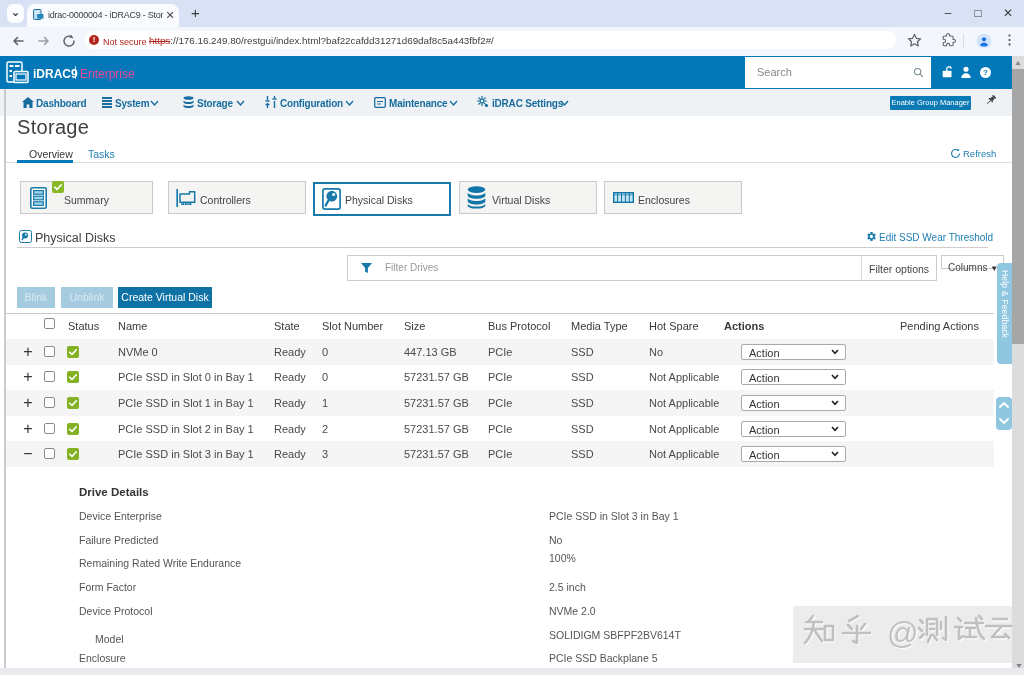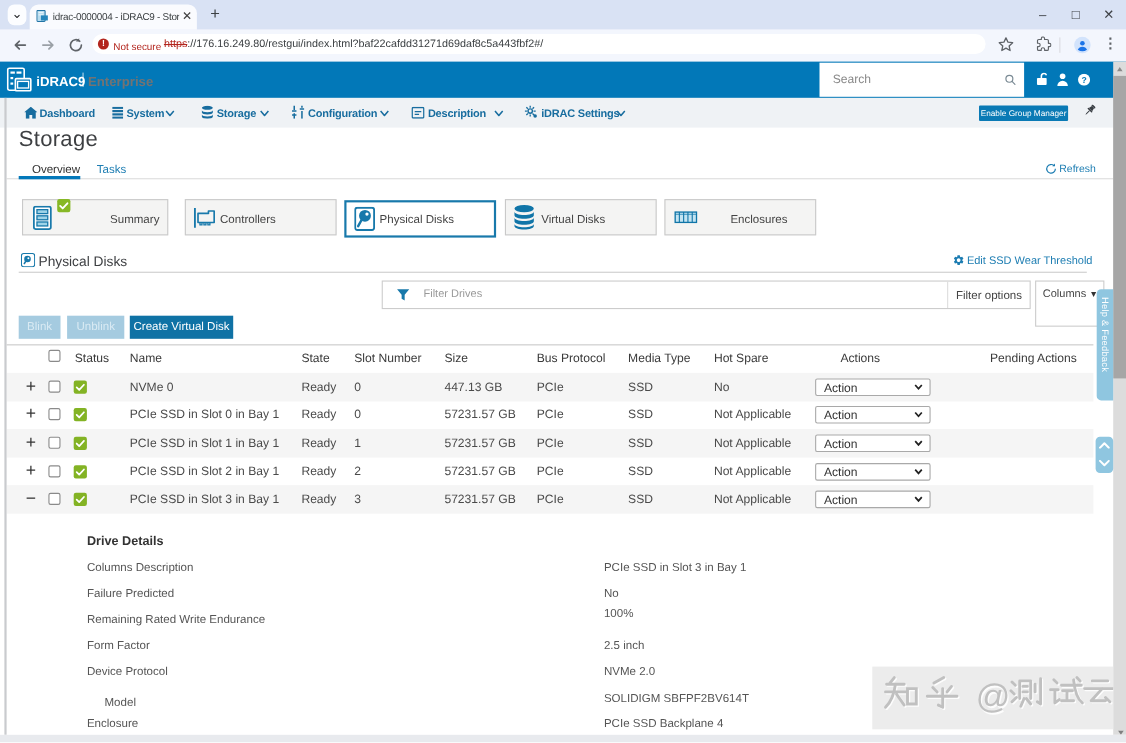--- a/index.html
+++ b/index.html
@@ -22,21 +22,21 @@
 #nsicon { left:89px; top:35px; width:10px; height:10px; background:#b3261e; border-radius:50%; color:#fff; font-size:8px; line-height:10px; text-align:center; font-weight:bold; }
 #nstext { left:103px; top:36px; font-size:9px; color:#b3261e; line-height:12px; }
 #url { left:149px; top:35px; font-size:9.8px; color:#3c4043; line-height:12px; white-space:nowrap; }
 #url .https { color:#b3261e; text-decoration:line-through; }
 
 #hdr { left:0; top:56px; width:1024px; height:33px; background:#0278b8; }
 #hdrlogo { left:6px; top:61px; width:24px; height:24px; }
 #hdrtitle { left:33px; top:66px; font-size:12px; color:#fff; line-height:16px; }
 #hdrtitle b { font-weight:bold; }
 #hdrsep { left:75px; top:66px; width:1px; height:13px; background:rgba(255,255,255,.7); }
-#hdrent { left:80px; top:66px; font-size:12px; color:#737373; font-weight:700; line-height:16px; }
+#hdrent { left:80px; top:66px; font-size:12px; color:#ec4899; font-weight:400; line-height:16px; }
 #searchbox { left:745px; top:57px; width:186px; height:31px; background:#fff; }
 #searchph { left:757px; top:65px; font-size:11px; color:#888; line-height:14px; }
 
 #nav { left:0; top:89px; width:1024px; height:27px; background:#eff2f5; }
 .navitem { top:97px; font-size:10px; letter-spacing:-0.2px; color:#186d9f; font-weight:bold; line-height:13px; white-space:nowrap; }
 #egm { left:890px; top:96px; width:81px; height:14px; background:#0a7ab5; color:#fff; font-size:7.5px; text-align:center; line-height:14px; border-radius:1px; white-space:nowrap; }
 
 #h1 { left:17px; top:115px; font-size:20px; color:#3d3f42; line-height:24px; letter-spacing:.3px; }
 .toptab { top:147px; font-size:10.5px; line-height:14px; }
 #tabline { left:6px; top:162px; width:1006px; height:1px; background:#ddd; }
@@ -48,21 +48,21 @@
 .tiletext { font-size:10.5px; color:#444; line-height:14px; position:absolute; white-space:nowrap; }
 
 #pdhead { left:35px; top:230px; font-size:12.5px; color:#3d3f42; line-height:16px; }
 #pdrule { left:17px; top:247px; width:971px; height:1px; background:#ccc; }
 #editssd { left:879px; top:231px; font-size:10px; color:#1d7db2; line-height:14px; }
 
 #filterbar { left:347px; top:255px; width:590px; height:26px; background:#fff; border:1px solid #ccc; }
 #filtertext { left:385px; top:261px; font-size:10px; color:#999; line-height:14px; }
 #filteropts { left:869px; top:262px; font-size:10.5px; color:#444; line-height:14px; }
 #filtersep { left:861px; top:256px; width:1px; height:24px; background:#ddd; }
-#columnsbtn { left:941px; top:255px; width:63px; height:42px; background:#fff; border:1px solid #ccc; font-size:10px; color:#444; line-height:24px; padding-left:6px; white-space:nowrap; }
+#columnsbtn { left:941px; top:255px; width:63px; height:14px; background:#fff; border:1px solid #ccc; font-size:10px; color:#444; line-height:24px; padding-left:6px; white-space:nowrap; }
 
 .btn { top:287px; height:21px; color:#fff; font-size:10.5px; text-align:center; line-height:21px; white-space:nowrap; }
 #blink { left:17px; width:38px; background:#a5cbe0; color:#d9eaf3; }
 #unblink { left:61px; width:52px; background:#a5cbe0; color:#d9eaf3; }
 #createvd { left:118px; width:94px; background:#0f72a5; }
 
 #tbltop { left:6px; top:313px; width:988px; height:1px; background:#c9c9c9; }
 .th { top:319px; font-size:11px; color:#3a3a3a; line-height:14px; position:absolute; white-space:nowrap; }
 .row { left:6px; width:988px; height:26px; position:absolute; }
 .row.odd { background:#f5f5f5; }
@@ -232,21 +232,21 @@
     <svg width="9" height="6" viewBox="0 0 9 6">
       <path d="M1 1l3.5 4L8 1" fill="none" stroke="#186d9f" stroke-width="1.4"></path>
     </svg>
   </div>
 <div class="abs" style="left:374px; top:97px;">
     <svg width="12" height="11" viewBox="0 0 12 11">
       <rect x="0.7" y="0.7" width="10.6" height="9.6" rx="1" fill="none" stroke="#186d9f" stroke-width="1.3"></rect>
       <path d="M3 4.5h6M3 7h4" stroke="#186d9f" stroke-width="1.2"></path>
     </svg>
   </div>
-<div class="navitem abs" style="left:389px;">Description</div>
+<div class="navitem abs" style="left:389px;">Maintenance</div>
 <div class="abs" style="left:449px; top:100px;">
     <svg width="9" height="6" viewBox="0 0 9 6">
       <path d="M1 1l3.5 4L8 1" fill="none" stroke="#186d9f" stroke-width="1.4"></path>
     </svg>
   </div>
 <div class="abs" style="left:477px; top:96px;">
     <svg width="12" height="12" viewBox="0 0 12 12">
       <circle cx="5" cy="5" r="2" fill="none" stroke="#186d9f" stroke-width="1.3"></circle>
       <path d="M5 0v2M5 8v2M0 5h2M8 5h2M1.5 1.5l1.4 1.4M7.1 7.1l1.6 1.6M8.5 1.5 7.1 2.9M2.9 7.1 1.5 8.5" stroke="#186d9f" stroke-width="1.2"></path>
       <circle cx="9.5" cy="9.5" r="1.6" fill="#186d9f"></circle>
@@ -324,25 +324,25 @@
       <path d="M0.7 17.4 c0 1.8 3.9 3.2 8.8 3.2 s8.8 -1.4 8.8 -3.2 l0 2 c0 1.8 -3.9 3.2 -8.8 3.2 s-8.8 -1.4 -8.8 -3.2 z" fill="#1075a8"></path>
     </svg>
   </div>
 <div class="abs" style="left:613px; top:192px;">
     <svg width="21" height="11" viewBox="0 0 21 11">
       <rect x="0.7" y="0.7" width="19.6" height="9.6" fill="#c3e4f2" stroke="#1075a8" stroke-width="1.4"></rect>
       <path d="M4.6 0.7 V10.3 M8.5 0.7 V10.3 M12.4 0.7 V10.3 M16.3 0.7 V10.3" stroke="#1075a8" stroke-width="1"></path>
       <path d="M0.7 2.8 H20.3" stroke="#1075a8" stroke-width="0.7"></path>
     </svg>
   </div>
-<div class="tiletext abs" style="left:64px; top:193px;margin-left:36px;">Summary</div>
+<div class="tiletext abs" style="left:64px; top:193px;">Summary</div>
 <div class="tiletext abs" style="left:200px; top:193px;">Controllers</div>
 <div class="tiletext abs" style="left:345px; top:193px;">Physical Disks</div>
 <div class="tiletext abs" style="left:492px; top:193px;">Virtual Disks</div>
-<div class="tiletext abs" style="left:638px; top:193px;margin-left:26px;">Enclosures</div>
+<div class="tiletext abs" style="left:638px; top:193px;">Enclosures</div>
 
 <div class="abs" style="left:19px; top:230px;">
     <svg width="13" height="13" viewBox="0 0 13 13">
       <rect x="0.5" y="0.5" width="12" height="12" rx="2" fill="none" stroke="#1879ab" stroke-width="1"></rect>
       <circle cx="6" cy="5.5" r="3" fill="#1879ab"></circle>
       <circle cx="6.8" cy="4.7" r="0.9" fill="#fff"></circle>
       <path d="M4.5 7.5 2.8 10" stroke="#1879ab" stroke-width="1.4"></path>
     </svg>
   </div>
 <div id="pdhead" class="abs">Physical Disks</div>
@@ -372,21 +372,21 @@
 <div id="tbltop" class="abs"></div>
 <div class="th" style="left:44px; top:318px; width:11px; height:11px; border:1px solid #8a8a8a; border-radius:2px; background:#fff;"></div>
 <div class="th" style="left:68px;">Status</div>
 <div class="th" style="left:118px;">Name</div>
 <div class="th" style="left:274px;">State</div>
 <div class="th" style="left:322px;">Slot Number</div>
 <div class="th" style="left:404px;">Size</div>
 <div class="th" style="left:488px;">Bus Protocol</div>
 <div class="th" style="left:571px;">Media Type</div>
 <div class="th" style="left:649px;">Hot Spare</div>
-<div class="th" style="left:764px;">Actions</div>
+<div class="th" style="left:724px;font-weight:bold;">Actions</div>
 <div class="th" style="left:900px;">Pending Actions</div>
 <div id="rows" class="abs" style="left:0; top:0; width:1024px; height:0;">
     <div class="row odd" style="top:338.5px;">
       <div class="plus">+</div>
       <div class="cb"></div>
       <div class="gchk">
         <svg width="12" height="12" viewBox="0 0 12 12">
           <path d="M2.7 6.2 5 8.5 9.3 3.8" fill="none" stroke="#fff" stroke-width="1.6" stroke-linecap="round" stroke-linejoin="round"></path>
         </svg>
       </div>
@@ -474,34 +474,34 @@
       <div class="cell" style="left:565px;">SSD</div>
       <div class="cell" style="left:643px;">Not Applicable</div>
       <div class="sel">Action<svg style="position:absolute;right:6px;top:4px;" width="8" height="6" viewBox="0 0 8 6">
           <path d="M1 1l3 3.4L7 1" fill="none" stroke="#222" stroke-width="1.6"></path>
         </svg></div>
     </div>
   </div>
 
 <div id="dd" class="abs">Drive Details</div>
 <div id="details" class="abs" style="left:0; top:0; width:1024px; height:0;">
-    <div class="dl" style="top:509.0px;">Columns Description</div>
+    <div class="dl" style="top:509.0px;">Device Enterprise</div>
     <div class="dv" style="top:509.0px;">PCIe SSD in Slot 3 in Bay 1</div>
     <div class="dl" style="top:532.7px;">Failure Predicted</div>
     <div class="dv" style="top:532.7px;">No</div>
     <div class="dl" style="top:556.4px;">Remaining Rated Write Endurance</div>
     <div class="dv" style="top:551px;">100%</div>
     <div class="dl" style="top:580.1px;">Form Factor</div>
     <div class="dv" style="top:580.1px;">2.5 inch</div>
     <div class="dl" style="top:603.8px;">Device Protocol</div>
     <div class="dv" style="top:603.8px;">NVMe 2.0</div>
     <div class="dl" style="top:632px;margin-left:16px;">Model</div>
     <div class="dv" style="top:627.5px;">SOLIDIGM SBFPF2BV614T</div>
     <div class="dl" style="top:651.2px;">Enclosure</div>
-    <div class="dv" style="top:651.2px;">PCIe SSD Backplane 4</div>
+    <div class="dv" style="top:651.2px;">PCIe SSD Backplane 5</div>
   </div>
 
 <div id="sb" class="abs"></div>
 <div id="sbthumb" class="abs"></div>
 <div class="abs" style="left:1015px; top:61px;">
     <svg width="6" height="4" viewBox="0 0 8 6">
       <path d="M4 0 8 6H0z" fill="#8a8a8a"></path>
     </svg>
   </div>
 <div class="abs" style="left:1016px; top:664px;">

